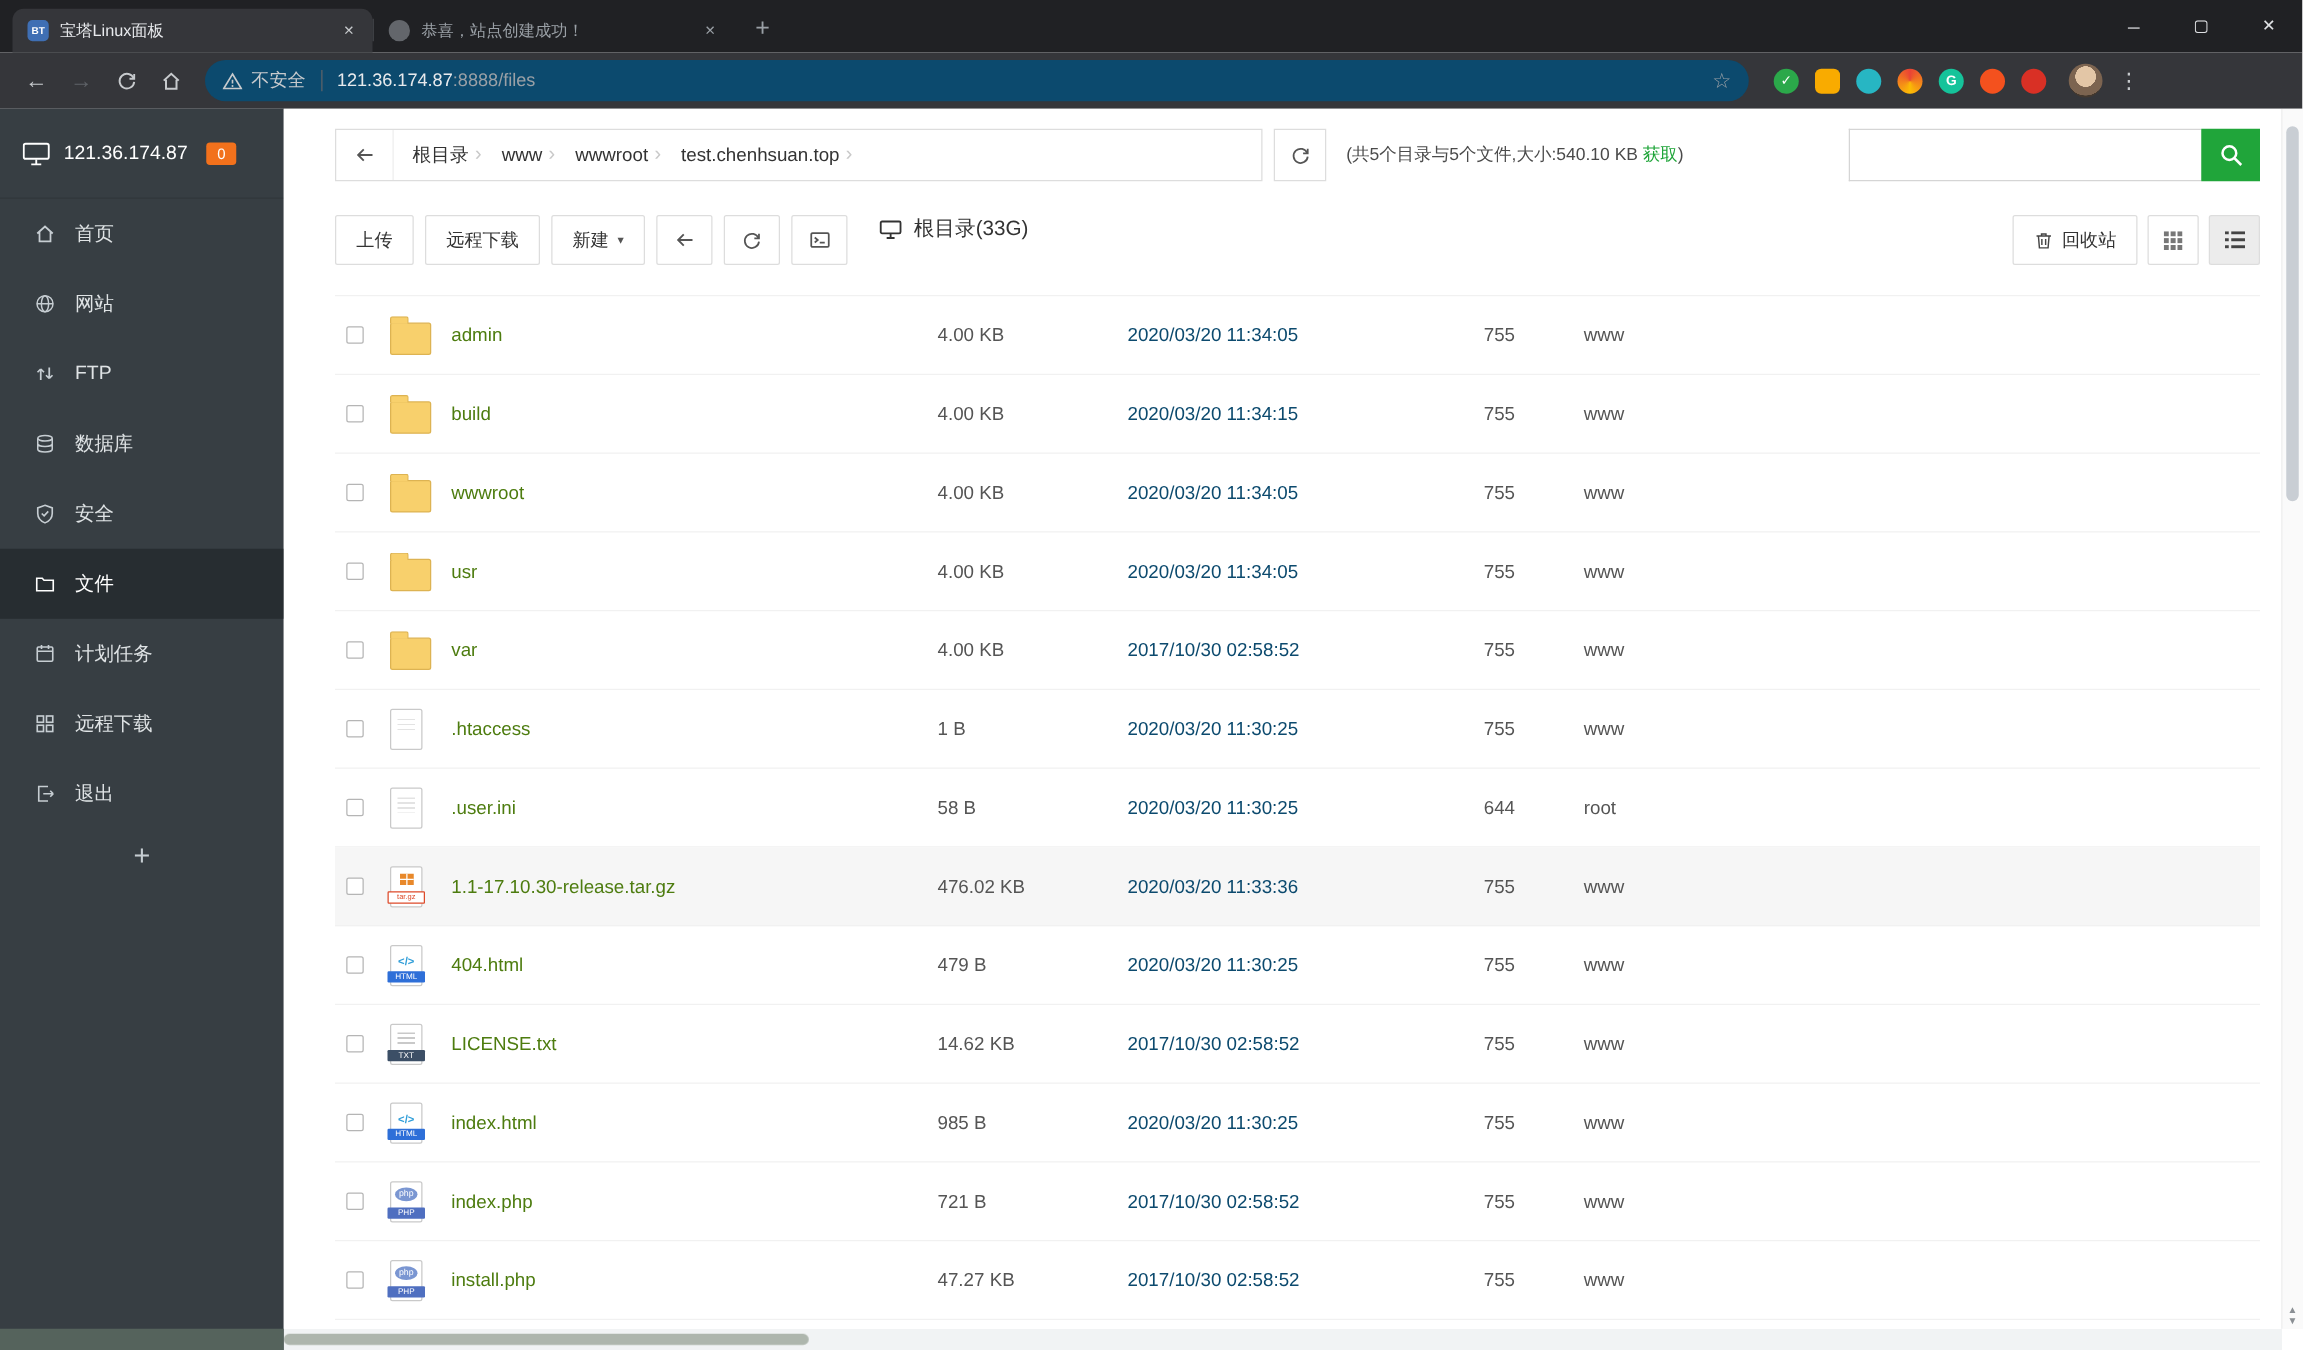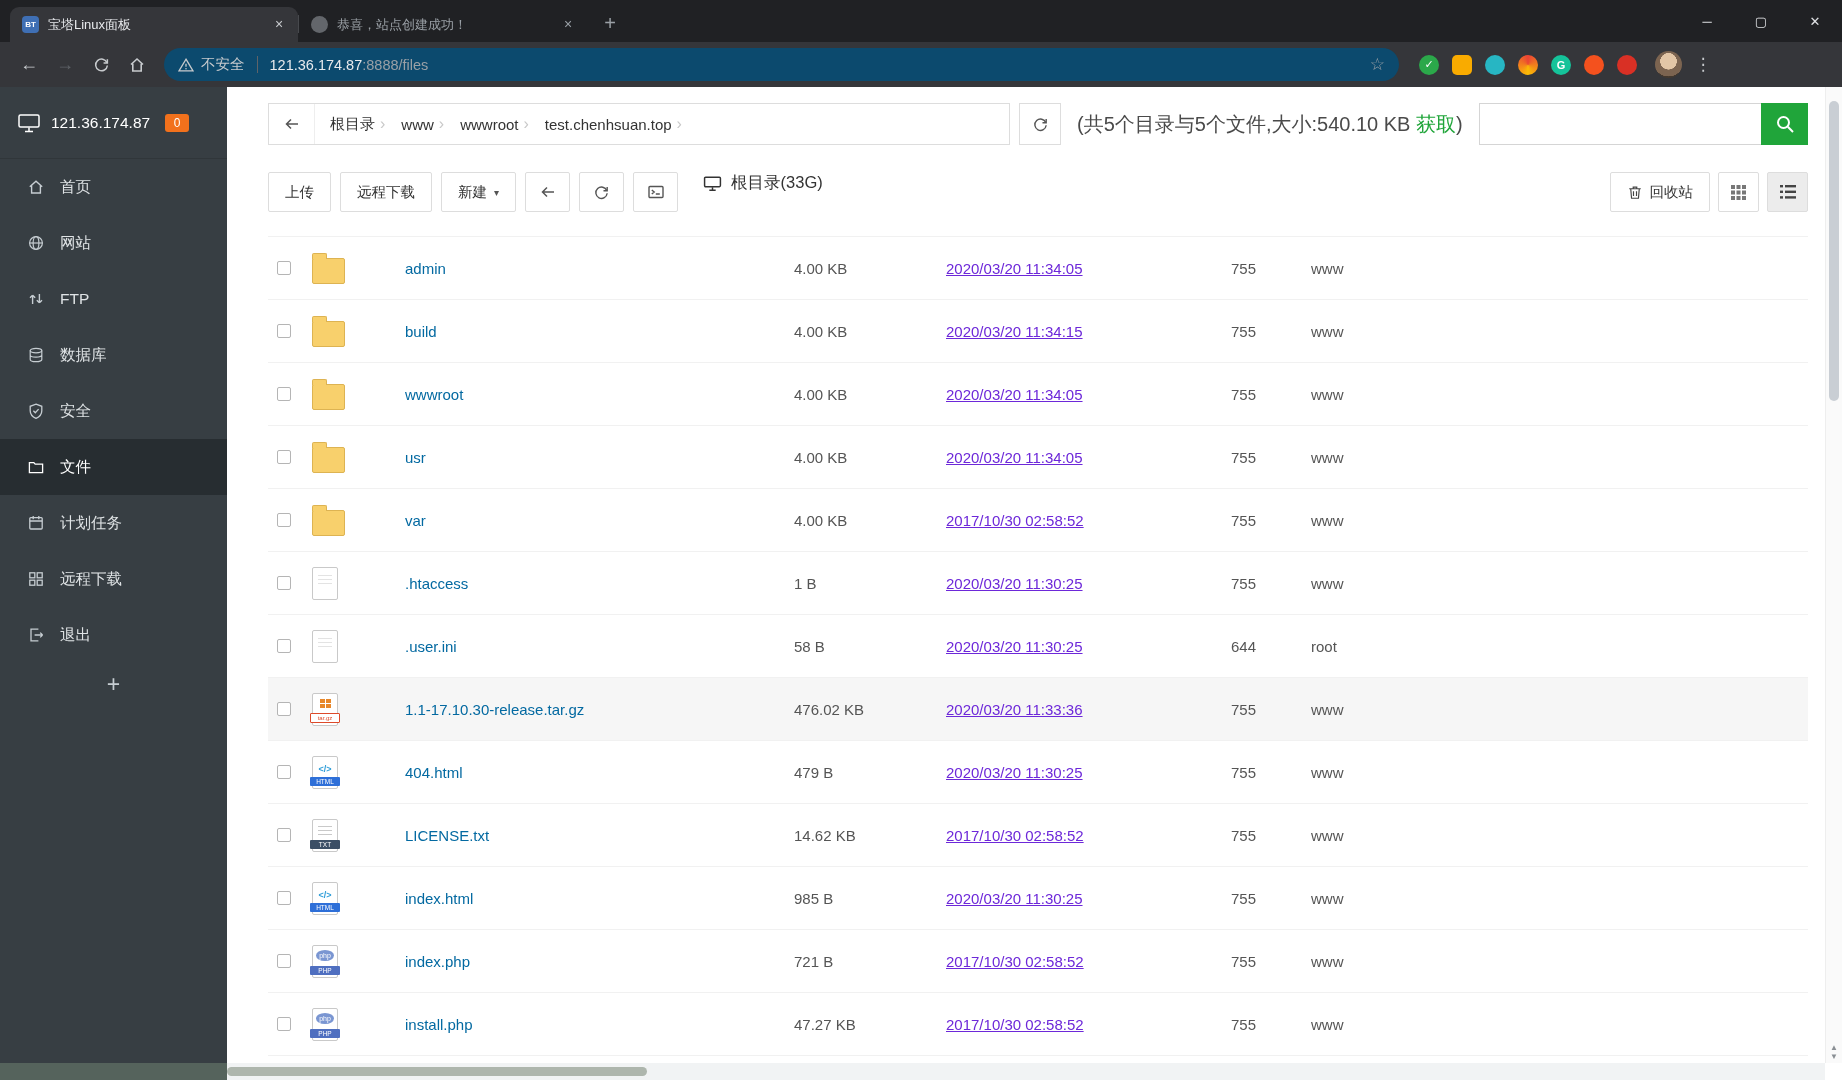--- a/index.html
+++ b/index.html
@@ -60,21 +60,21 @@
 
   .main{flex:1;background:#fff;position:relative;padding-top:16px;overflow:hidden;}
 
   
   .path-row{display:flex;align-items:center;margin:0 34px 0 41px;height:42px;}
   .crumb-bar{display:flex;align-items:center;border:1px solid #ddd;height:42px;width:742px;background:#fff;}
   .crumb-back{width:46px;height:100%;display:flex;align-items:center;justify-content:center;border-right:1px solid #eee;}
   .crumb{padding:0 5px 0 15px;font-size:15px;color:#333;}
   .chev{color:#c9c9c9;font-size:16px;margin-right:1px;}
   .refresh-sq{width:42px;height:42px;border:1px solid #ddd;display:flex;align-items:center;justify-content:center;margin-left:9px;background:#fff;}
-  .stats{margin-left:16px;font-size:20px;color:#4a4a4a;white-space:nowrap;}
+  .stats{margin-left:16px;font-size:14px;color:#4a4a4a;white-space:nowrap;}
   .stats a{color:#20a53a;text-decoration:none;}
   .search{margin-left:auto;display:flex;height:42px;}
   .search input{width:282px;border:1px solid #d5d5d5;border-right:none;padding:0 11px;font-size:14px;outline:none;}
   .search-btn{width:47px;background:#20a53a;border:none;display:flex;align-items:center;justify-content:center;cursor:pointer;}
 
   
   .tool-row{display:flex;align-items:flex-start;margin:27px 34px 0 41px;gap:9px;}
   .tbtn{height:40px;padding:0 16px;background:#fff;border:1px solid #ddd;font-size:14.5px;color:#333;border-radius:2px;
         font-family:inherit;display:flex;align-items:center;gap:7px;}
   .caret{font-size:10px;color:#555;}
@@ -84,23 +84,23 @@
   .vbtn{width:41px;height:40px;border:1px solid #ddd;background:#fff;border-radius:2px;display:flex;align-items:center;justify-content:center;}
   .vbtn.active{background:#ececec;}
 
   
   .ftable{margin:24px 34px 0 41px;border-top:1px solid #f1f1f1;}
   .frow{display:flex;align-items:center;height:63px;border-bottom:1px solid #f1f1f1;font-size:15px;}
   .frow.hover{background:#f6f6f6;}
   .c-check{width:44px;padding-left:9px;}
   .c-check input{appearance:none;width:14px;height:14px;border:1px solid #b5b5b5;border-radius:2px;background:#fff;display:block;}
   .c-icon{width:49px;display:flex;align-items:center;}
-  .c-name{width:389px;color:#0369a1;margin-left:44px;}
+  .c-name{width:389px;color:#4d7c0f;}
   .c-size{width:152px;color:#555;}
-  .c-date{width:285px;color:#6d28d9;text-decoration:underline;}
+  .c-date{width:285px;color:#0c4a6e;}
   .c-perm{width:80px;color:#555;}
   .c-owner{width:110px;color:#555;}
   .c-actions{flex:1;text-align:right;font-size:14.5px;white-space:nowrap;}
   .c-actions a{color:#20a53a;text-decoration:none;}
   .c-actions a + a::before{content:" | ";color:#b9cfb9;font-size:13px;}
 
   
   .fico{display:inline-block;position:relative;}
   .fico-folder{width:33px;height:26px;background:#f8d06c;border:1px solid #ddb352;border-radius:2px;margin-top:6px;}
   .fico-folder::before{content:"";position:absolute;top:-6px;left:-1px;width:13px;height:5px;background:#f8d06c;

